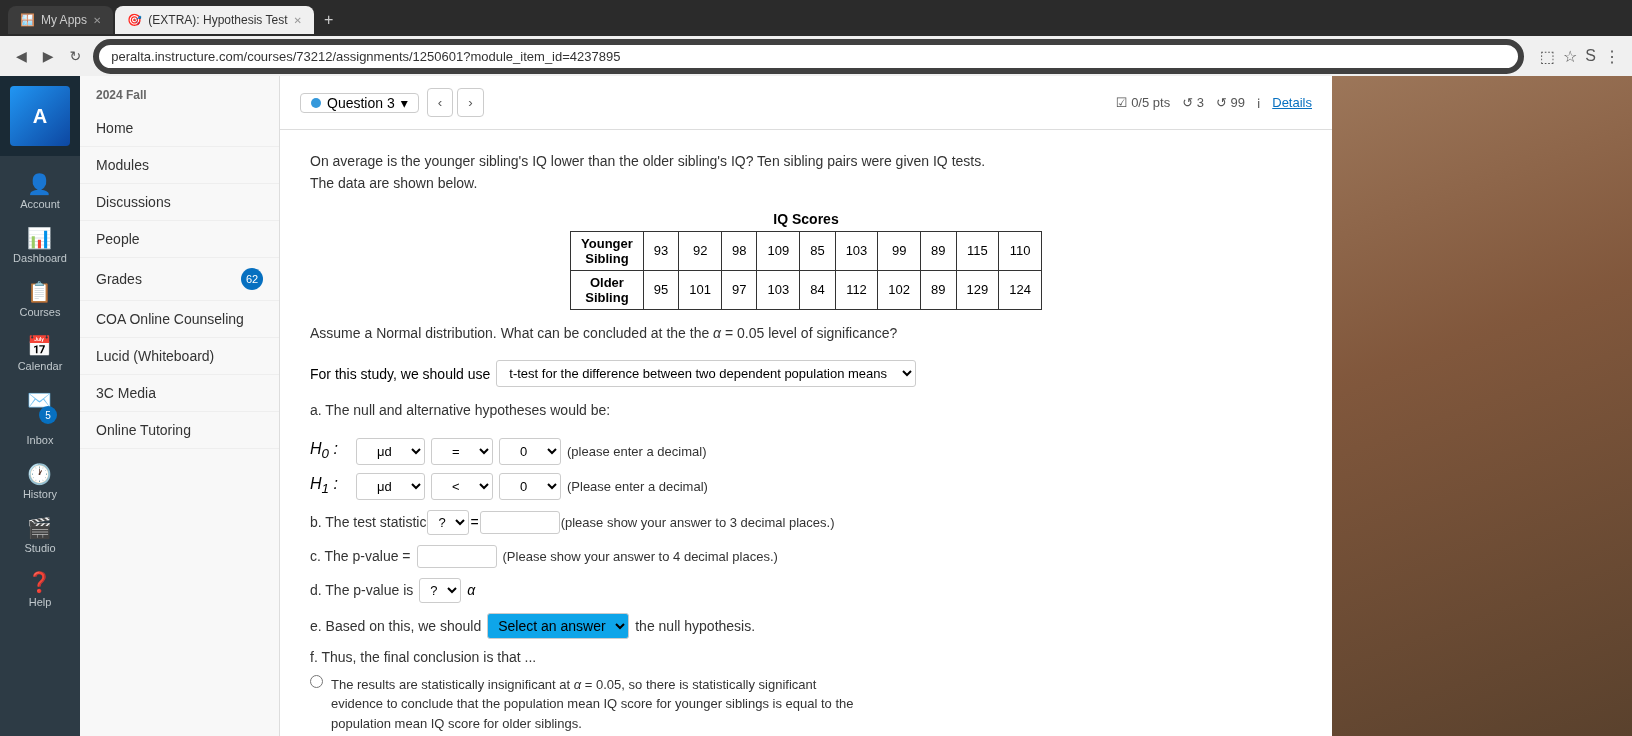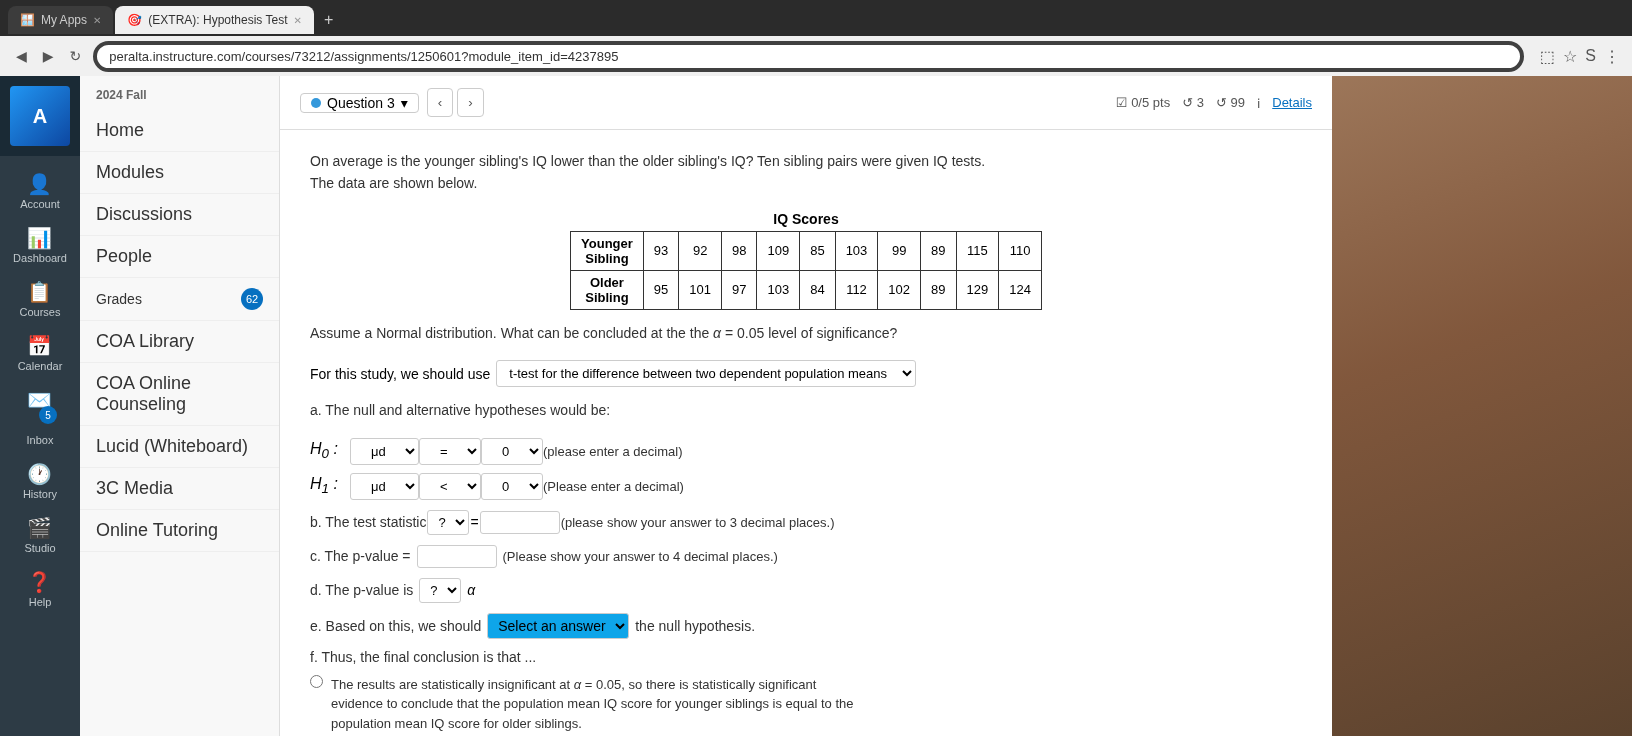--- a/index.html
+++ b/index.html
@@ -34,21 +34,21 @@
       align-items: center;
       background: #f0f0f0;
       padding: 6px 12px;
       gap: 8px;
       height: 40px;
     }
     .nav-btn { background: none; border: none; color: #555; font-size: 14px; cursor: pointer; padding: 2px 4px; }
     .url-box {
       flex: 1;
       background: white;
-      border: 4px solid #404040;
+      border: 6px solid #404040;
       border-radius: 20px;
       padding: 4px 12px;
       font-size: 13px;
       color: #333;
     }
     .browser-icons { display: flex; gap: 8px; align-items: center; margin-left: 8px; }
     .browser-icon { color: #555; font-size: 16px; cursor: pointer; }
 
     
     .app-container {
@@ -130,21 +130,21 @@
       padding: 12px 16px 8px;
       font-size: 12px;
       color: #666;
       font-weight: bold;
     }
     .sidebar-link {
       display: block;
       padding: 10px 16px;
       color: #333;
       text-decoration: none;
-      font-size: 18px;
+      font-size: 14px;
       cursor: pointer;
       border-bottom: 1px solid #eee;
     }
     .sidebar-link-with-badge {
       display: flex;
       align-items: center;
       justify-content: space-between;
       padding: 10px 16px;
       color: #333;
       cursor: pointer;
@@ -243,21 +243,21 @@
       padding: 4px 10px;
       text-align: center;
     }
     .iq-table th {
       font-weight: bold;
       background: white;
     }
     .hypothesis-row {
       display: flex;
       align-items: center;
-      gap: 0;
+      gap: 6px;
       margin: 8px 0;
     }
     .hypothesis-label {
       font-size: 16px;
       font-style: italic;
       min-width: 40px;
     }
     .dropdown-select {
       border: 1px solid #ccc;
       border-radius: 3px;
@@ -413,21 +413,20 @@
   <div class="course-sidebar">
     <div class="course-year">2024 Fall</div>
     <div class="sidebar-link">Home</div>
     <div class="sidebar-link">Modules</div>
     <div class="sidebar-link">Discussions</div>
     <div class="sidebar-link">People</div>
     <div class="sidebar-link-with-badge">
       <span>Grades</span>
       <span class="badge">62</span>
     </div>
-    <div class="sidebar-link">COA Library</div>
     <div class="sidebar-link">COA Online Counseling</div>
     <div class="sidebar-link">Lucid (Whiteboard)</div>
     <div class="sidebar-link">3C Media</div>
     <div class="sidebar-link">Online Tutoring</div>
   </div>
 
   <div class="main-content">
 
     <div class="question-header">
       <div class="question-selector">

